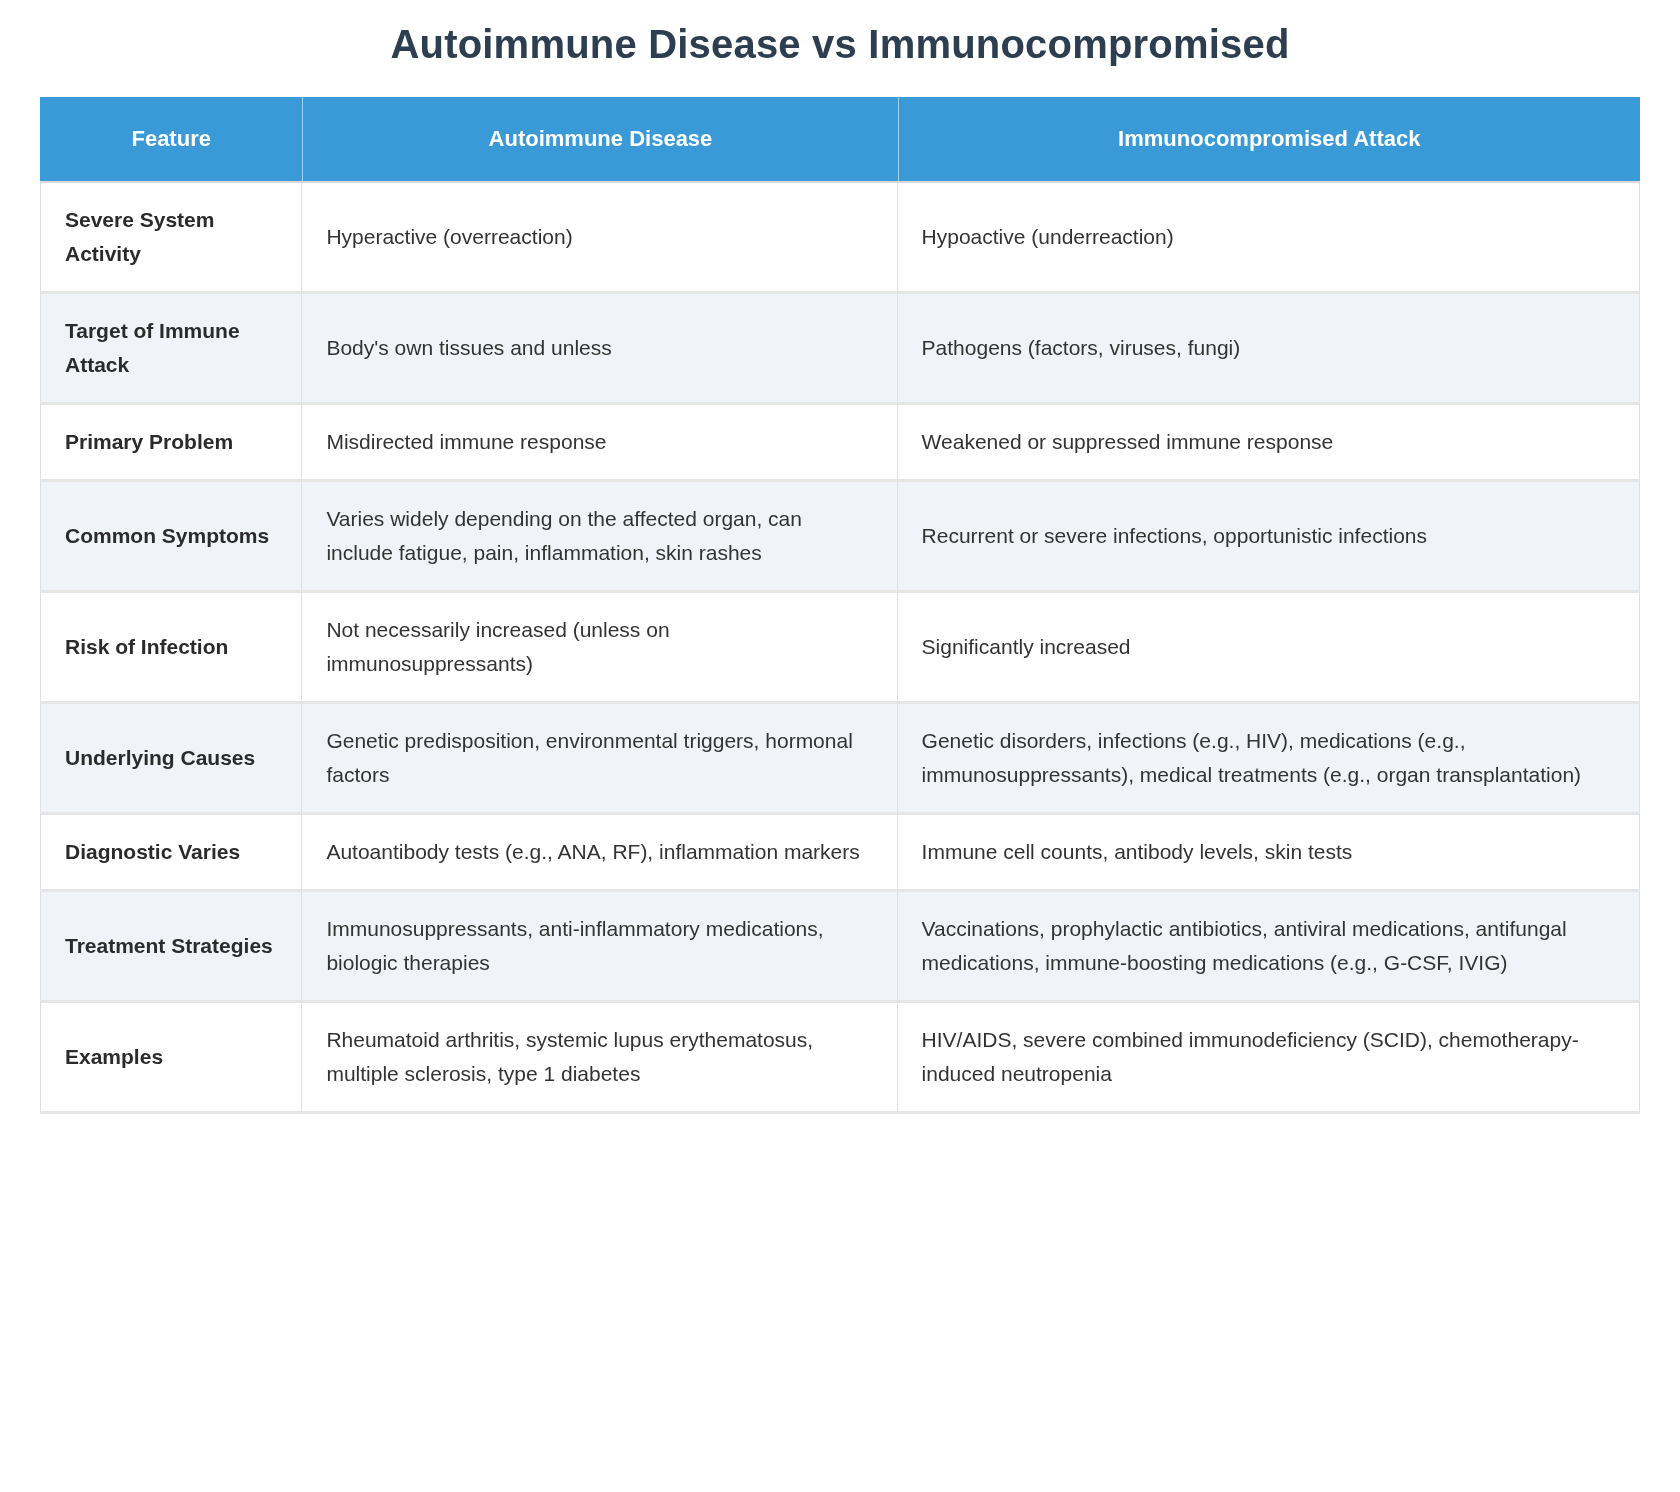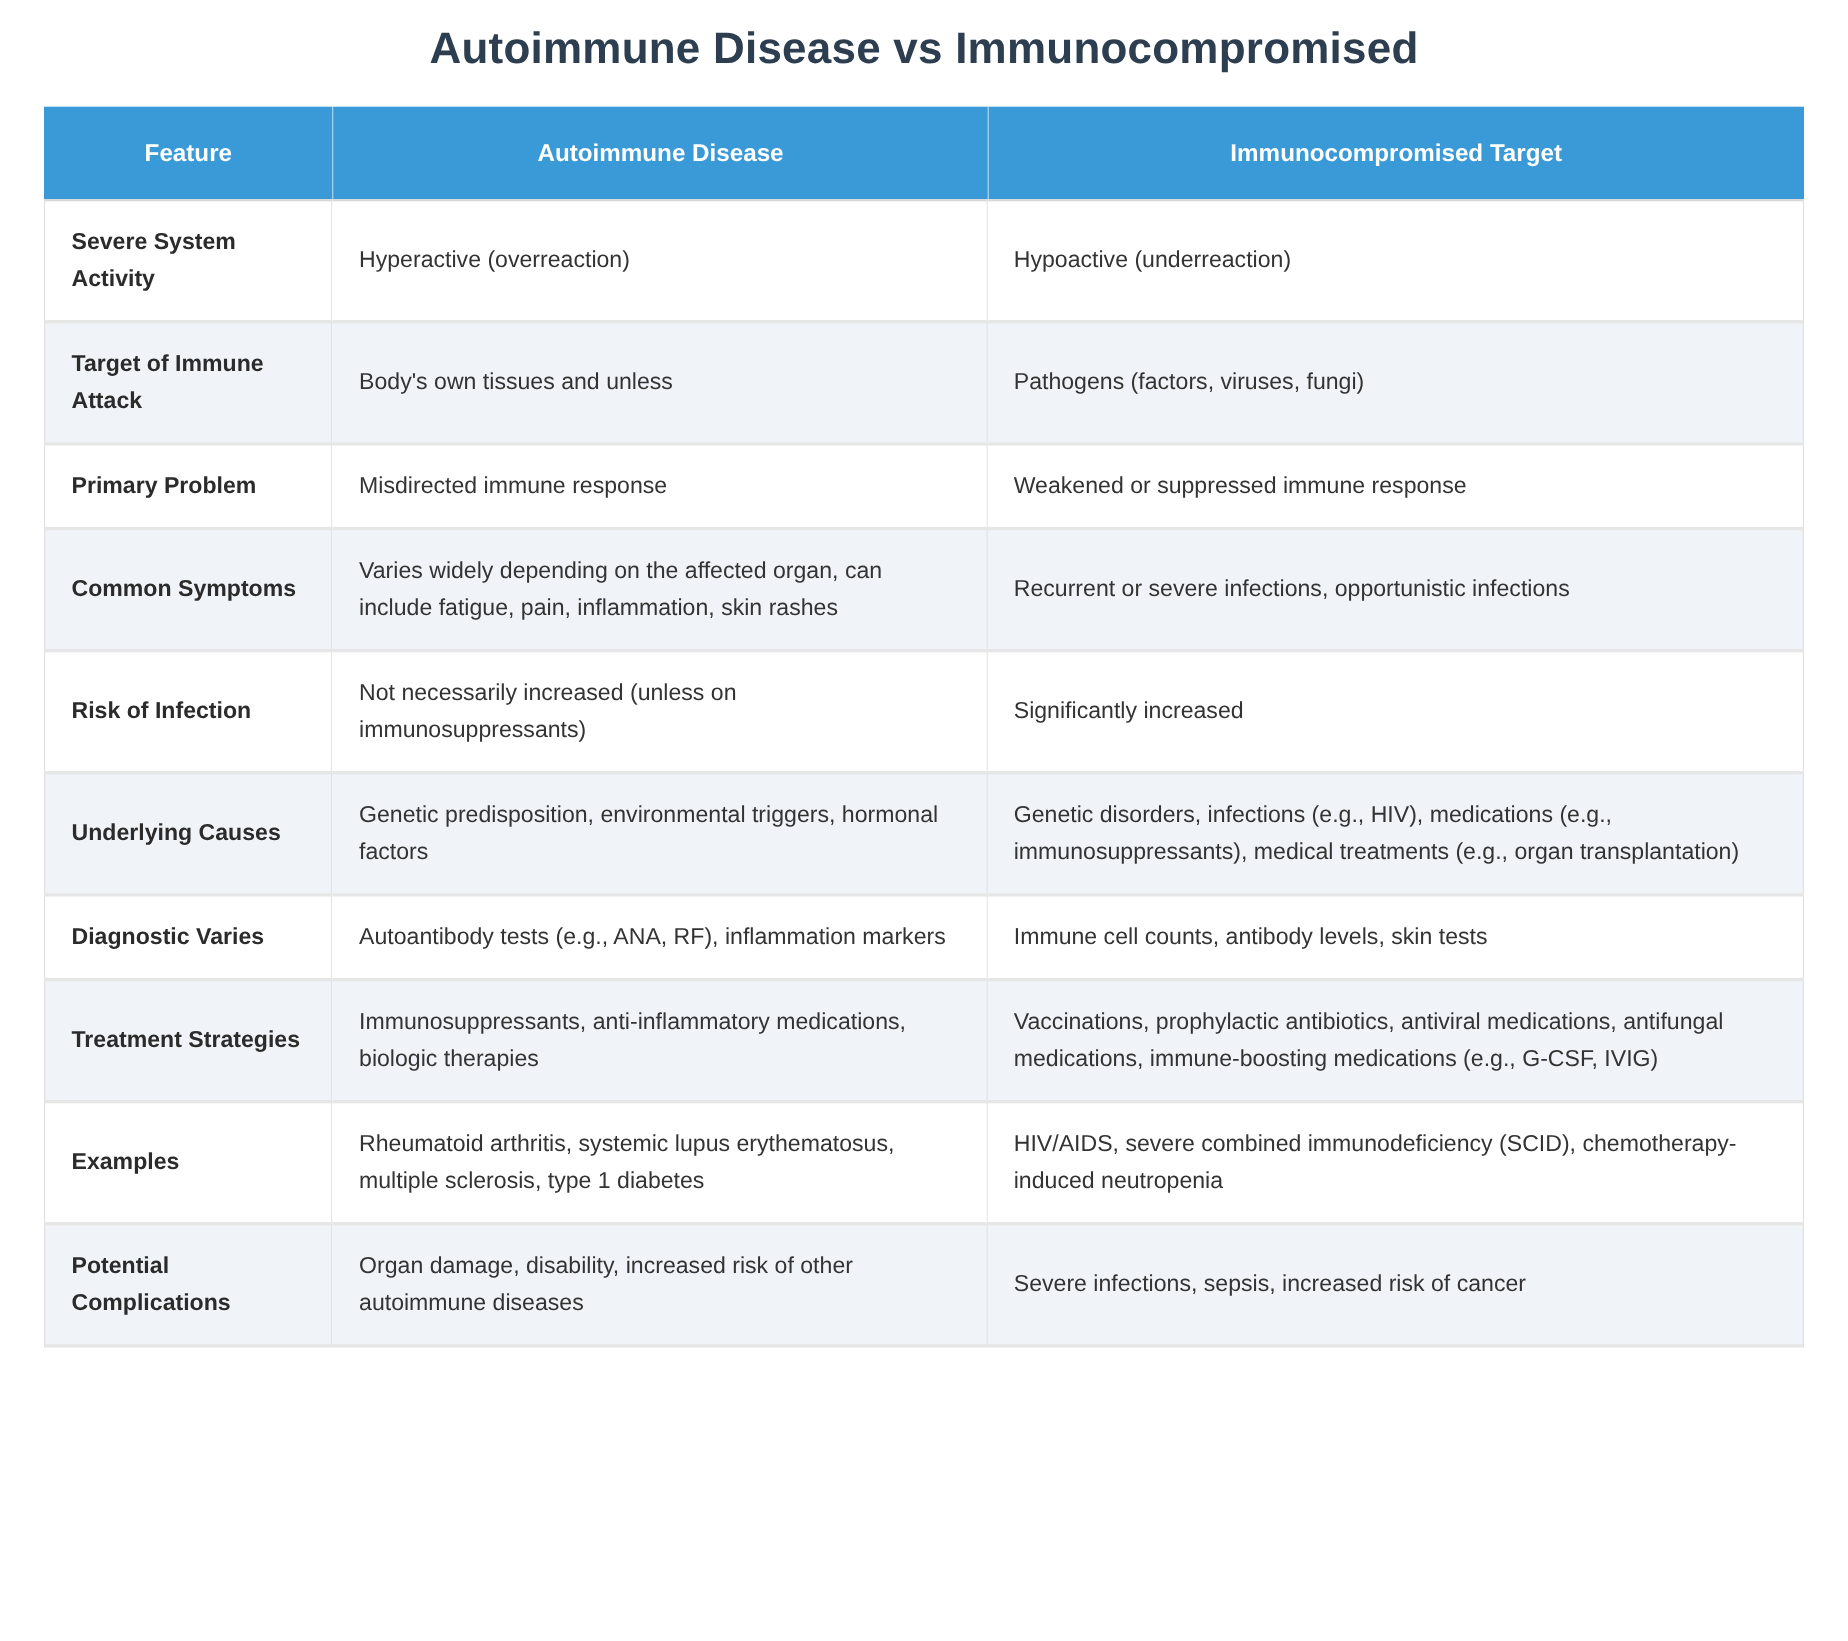--- a/index.html
+++ b/index.html
@@ -91,21 +91,21 @@
   <table class="compare-table">
     <colgroup>
       <col class="c-feature">
       <col class="c-autoimmune">
       <col class="c-immuno">
     </colgroup>
     <thead>
       <tr>
         <th>Feature</th>
         <th>Autoimmune Disease</th>
-        <th>Immunocompromised Target</th>
+        <th>Immunocompromised Attack</th>
       </tr>
     </thead>
     <tbody>
       <tr>
         <td>Severe System Activity</td>
         <td>Hyperactive (overreaction)</td>
         <td>Hypoactive (underreaction)</td>
       </tr>
       <tr>
         <td>Target of Immune Attack</td>
@@ -140,20 +140,15 @@
       <tr>
         <td>Treatment Strategies</td>
         <td>Immunosuppressants, anti-inflammatory medications, biologic therapies</td>
         <td>Vaccinations, prophylactic antibiotics, antiviral medications, antifungal medications, immune-boosting medications (e.g., G-CSF, IVIG)</td>
       </tr>
       <tr>
         <td>Examples</td>
         <td>Rheumatoid arthritis, systemic lupus erythematosus, multiple sclerosis, type 1 diabetes</td>
         <td>HIV/AIDS, severe combined immunodeficiency (SCID), chemotherapy-induced neutropenia</td>
       </tr>
-      <tr>
-        <td>Potential Complications</td>
-        <td>Organ damage, disability, increased risk of other autoimmune diseases</td>
-        <td>Severe infections, sepsis, increased risk of cancer</td>
-      </tr>
     </tbody>
   </table>
 </div>
 
 </body></html>

